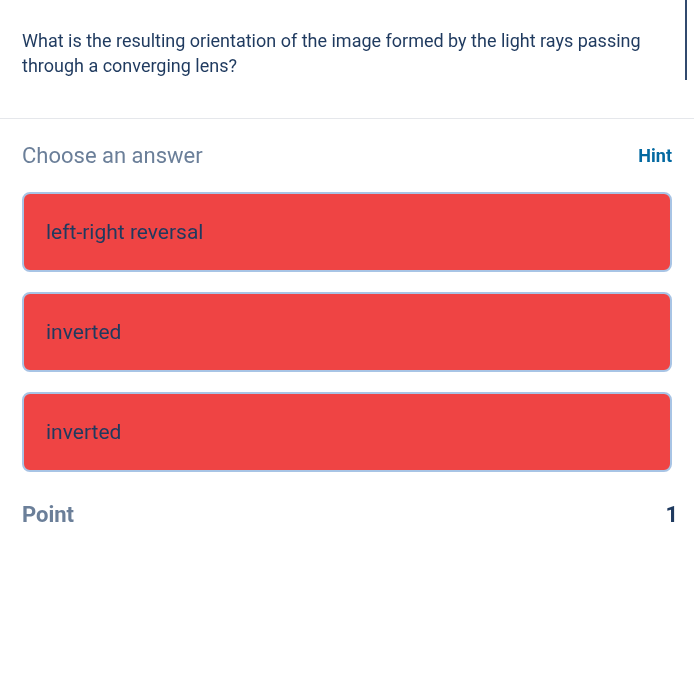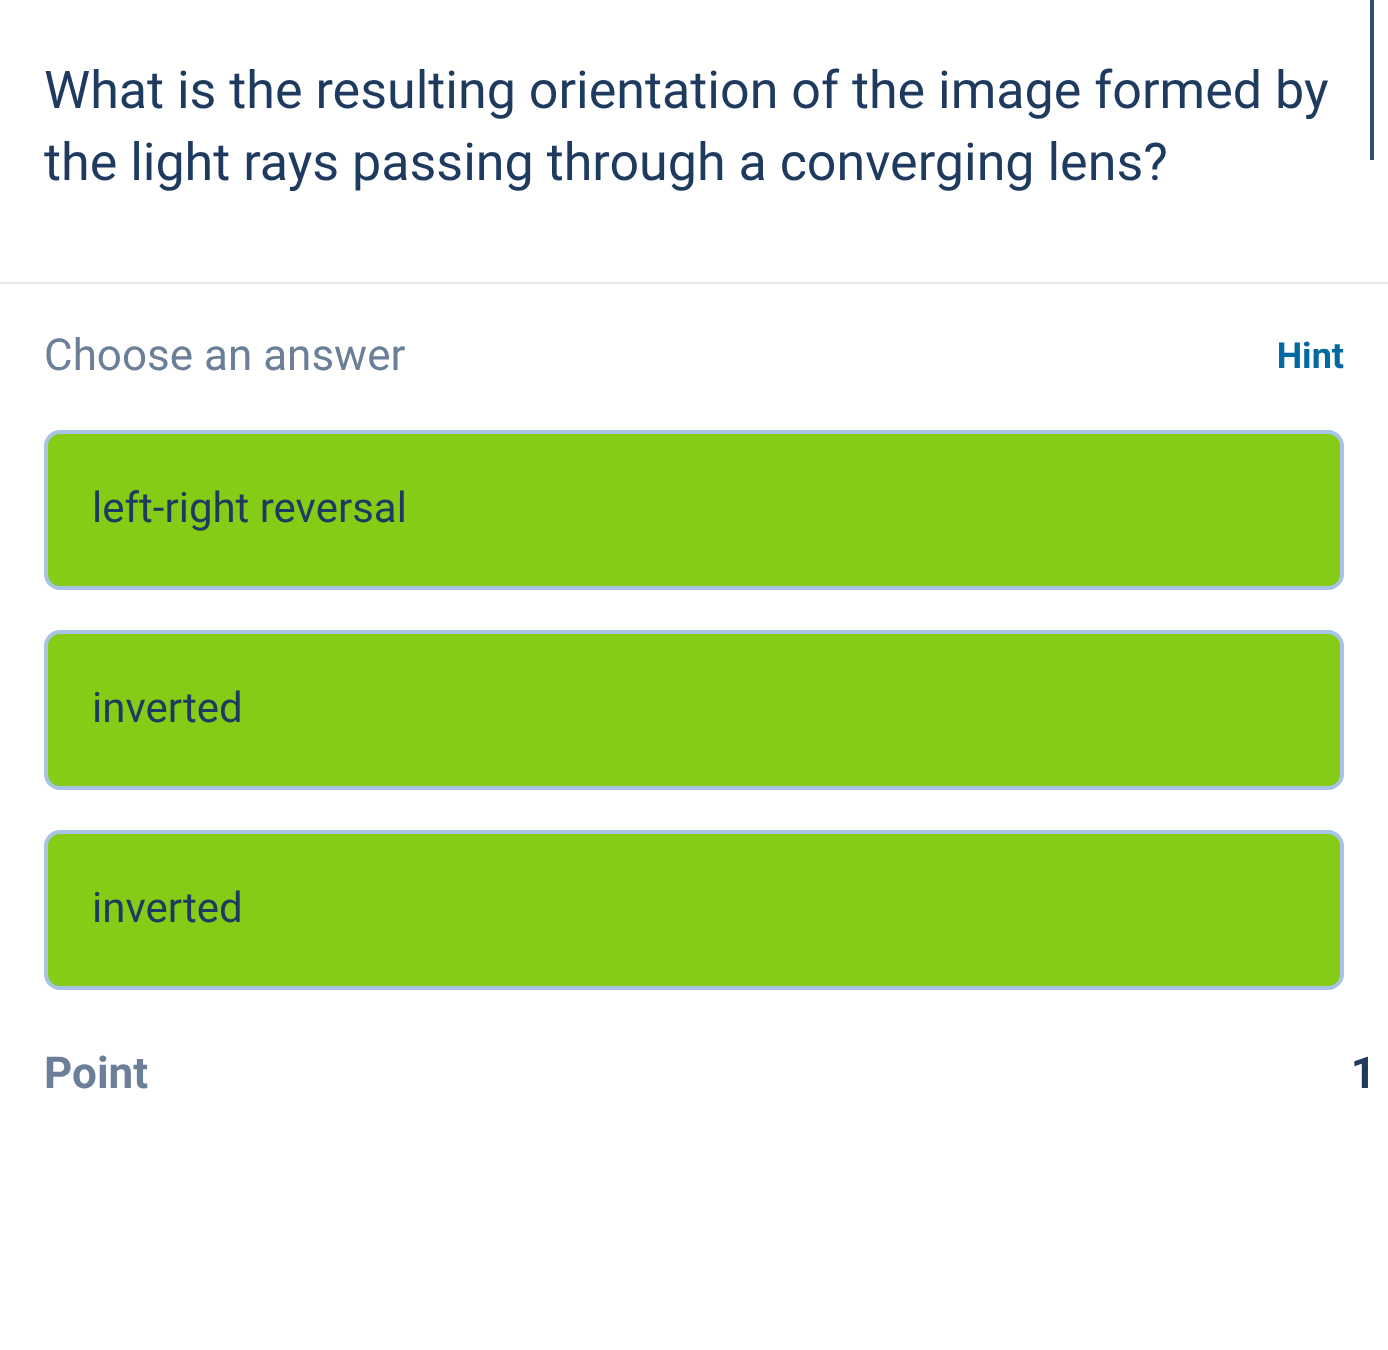--- a/index.html
+++ b/index.html
@@ -13,21 +13,21 @@
       width: 694px;
       height: 675px;
       overflow: hidden;
       position: relative;
     }
     .question-section {
       padding: 28px 22px 40px 22px;
     }
     .question-text {
       color: #1f3a5f;
-      font-size: 26px;
+      font-size: 18px;
       line-height: 1.4;
       font-weight: 400;
     }
     .divider {
       height: 1px;
       background: #e5e7eb;
       width: 100%;
     }
     .answers-section {
       padding: 24px 22px 0 22px;
@@ -48,29 +48,29 @@
       font-size: 18px;
       font-weight: 700;
       cursor: pointer;
     }
     .answer-option {
       border: 2px solid #a8c4e5;
       border-radius: 8px;
       padding: 26px 22px;
       margin-bottom: 20px;
       cursor: pointer;
-      background: #84cc16;
+      background: #ef4444;
     }
     .answer-text {
       color: #1f3a5f;
       font-size: 21px;
       font-weight: 400;
     }
     .footer-section {
-      padding: 10px 6px 0 22px;
+      padding: 10px 16px 0 22px;
       display: flex;
       justify-content: space-between;
       align-items: center;
     }
     .point-label {
       color: #6b7f99;
       font-size: 22px;
       font-weight: 700;
     }
     .point-value {

